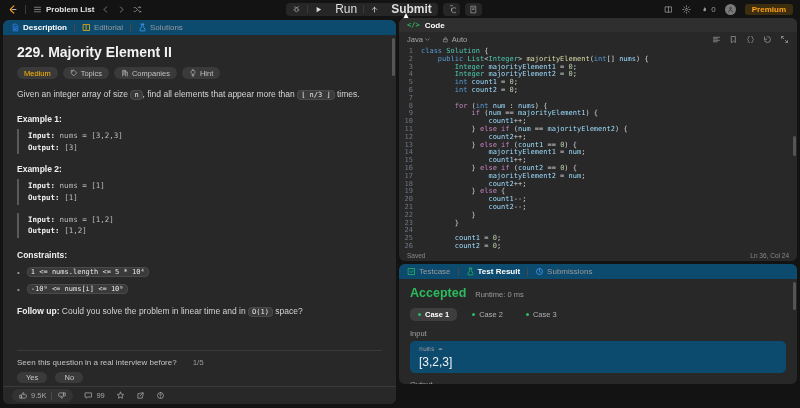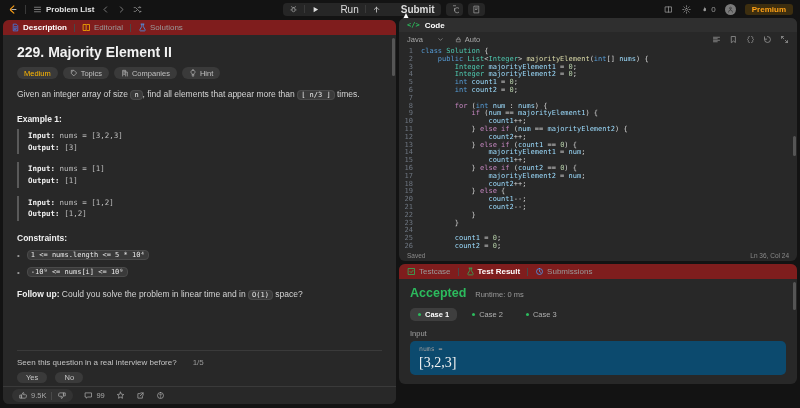--- a/index.html
+++ b/index.html
@@ -10,33 +10,33 @@
 .ic12{width:11px;height:11px}
 
 .topbar{position:absolute;top:0;left:0;right:0;height:18px;display:flex;align-items:center;padding:0 7px;font-size:8px;color:#c8c8c8}
 .tb-left,.tb-right{flex:1;display:flex;align-items:center;gap:7px}
 .tb-right{justify-content:flex-end;gap:9px}
 .tb-center{display:flex;align-items:center;gap:5px;transform:translateX(-16px)}
 .tb-div{width:1px;height:9px;background:#3a3a3a}
 .plist{display:flex;gap:4px;align-items:center;font-weight:bold;color:#e4e4e4}
 .tb-ic{color:#9a9a9a}
 .run-group{display:flex;align-items:center;background:#262626;border-radius:4px;overflow:hidden;height:13px}
-.run-group button{padding:0 6px;height:100%;gap:20px;font-size:10px;color:#dcdcdc}
+.run-group button{padding:0 6px;height:100%;gap:12px;font-size:12px;color:#dcdcdc}
 .run-group .gsep{width:1px;height:8px;background:#3a3a3a}
 .submit{color:#2cbb5d;font-weight:bold}
 .tb-pill{background:#262626;border-radius:4px;height:13px;width:17px;justify-content:center;color:#9a9a9a}
 .streak{display:flex;align-items:center;gap:2px;color:#9a9a9a}
 .avatar{width:11px;height:11px;border-radius:50%;background:#7a7a7a;display:flex;align-items:center;justify-content:center;color:#2e2e2e}
 .premium{padding:1px 7px;border-radius:3px;background:#3d2e0f;color:#ffa116;font-size:8px;font-weight:bold}
 
 .panel{position:absolute;background:#282828;border-radius:6px;overflow:hidden;display:flex;flex-direction:column}
 #left-panel{left:3px;top:20px;width:393px;height:384px}
 #code-panel{left:399px;top:18px;width:398px;height:243px}
 #test-panel{left:399px;top:264px;width:398px;height:120px}
-.tabbar{height:15px;background:#7f1d1d;display:flex;align-items:center;padding:0 8px;gap:7px;font-size:8px;color:#9a9a9a;flex:none}
+.tabbar{height:15px;background:#0c4a6e;display:flex;align-items:center;padding:0 8px;gap:7px;font-size:8px;color:#9a9a9a;flex:none}
 .tab{display:flex;align-items:center;gap:3px}
 .tab.active{color:#fff;font-weight:bold}
 .tab-div{width:1px;height:8px;background:#484848}
 
 .lcontent{flex:1;display:flex;flex-direction:column;padding:9px 14px 0;overflow:hidden}
 .ptitle{font-size:14px;font-weight:bold;color:#f2f2f2;margin-bottom:7px}
 .badges{display:flex;gap:5px;margin-bottom:9px}
 .badge{display:flex;align-items:center;gap:3px;background:#3a3a3a;border-radius:8px;padding:1.5px 7px;font-size:7.5px;color:#c0c0c0}
 .badge.medium{color:#ffb800}
 .statement{font-size:8.5px;color:#d4d4d4;line-height:1.55;margin-bottom:11px}
@@ -56,42 +56,42 @@
 .pillbtn{background:#3a3a3a;border-radius:8px;padding:1px 9px;font-size:7.5px;color:#c8c8c8;margin-right:6px}
 .lfooter{flex:none;height:18px;border-top:1px solid #3a3a3a;display:flex;align-items:center;gap:11px;padding:0 9px;font-size:7.5px;color:#a8a8a8;background:#282828}
 .vote-pill{display:flex;align-items:center;gap:5px;background:#333;border-radius:9px;padding:2px 7px}
 .vote-div{width:1px;height:8px;background:#4a4a4a}
 .fitem{display:flex;align-items:center;gap:3px}
 
 .cp-header{height:14px;background:#2f2f2f;display:flex;align-items:center;gap:5px;padding:0 8px;font-size:8px;flex:none}
 .code-glyph{color:#2cbb5d;font-weight:bold;font-size:7px;font-family:"DejaVu Sans Mono",monospace}
 .cp-title{color:#fff;font-weight:bold}
 .cp-toolbar{height:14px;display:flex;align-items:center;gap:4px;padding:0 8px;font-size:7.5px;color:#a8a8a8;flex:none}
-.cp-toolbar .lang{display:flex;align-items:center;gap:14px}
+.cp-toolbar .lang{display:flex;align-items:center;gap:1px}
 .cp-toolbar .auto{display:flex;align-items:center;gap:3px;margin-left:7px}
 .cp-right{margin-left:auto;display:flex;gap:8px;color:#9a9a9a;align-items:center}
 .editor{flex:1;overflow:hidden;padding-top:2px;font-family:"DejaVu Sans Mono",monospace;font-size:7px;line-height:7.8px}
 .code-line{display:flex}
 .ln{width:22px;text-align:right;padding-right:8px;color:#6e7681;flex:none}
 .lc{white-space:pre;color:#d4d4d4}
 .k1{color:#569cd6}.k2{color:#c586c0}.ty{color:#4ec9b0}.fn{color:#dcdcaa}.nu{color:#b5cea8}.id{color:#9cdcfe}.pu{color:#d4d4d4}
 .cp-status{flex:none;height:12px;display:flex;align-items:center;justify-content:space-between;padding:0 8px;font-size:6.5px;color:#8a8a8a}
 
 .tp-content{flex:1;padding:7px 11px 17px;overflow:hidden}
 .result-row{display:flex;align-items:baseline;gap:9px;margin-bottom:8px}
 .accepted{color:#2cbb5d;font-size:12.5px;font-weight:bold}
 .runtime{font-size:7.5px;color:#9a9a9a}
 .case-row{display:flex;gap:7px;margin-bottom:8px}
 .case{display:flex;align-items:center;gap:4px;padding:2px 8px;border-radius:5px;font-size:7.5px;color:#b0b0b0}
 .case.selected{background:#3e3e3e;color:#fff;font-weight:bold}
 .cdot{width:3px;height:3px;border-radius:50%;background:#2cbb5d;flex:none}
 .io-label{font-size:7.5px;color:#a0a0a0;margin-bottom:3px}
 .io-box{background:#0c4a6e;border-radius:5px;padding:4px 9px;margin-bottom:7px}
 .io-var{font-size:6.5px;color:#9a9a9a;font-family:"DejaVu Sans Mono",monospace;margin-bottom:2px}
-.io-val{font-size:14px;color:#f2f2f2;font-family:Liberation Serif, serif}
+.io-val{font-size:12px;color:#f2f2f2;font-family:Liberation Sans, sans-serif}
 
 .sthumb{position:absolute;width:3px;background:#555;border-radius:2px}
 .cursor{position:absolute;left:403px;top:13px;width:0;height:0;border-left:3px solid transparent;border-right:3px solid transparent;border-bottom:6px solid #fff}
 </style>
 </head>
 <body>
 
 <div class="topbar">
   <div class="tb-left">
     <span class="ic ic12">
@@ -306,20 +306,21 @@
     </div>
     <div class="statement">
       <span>Given an integer array of size </span><span class="chip">n</span><span>, find all elements that appear more than </span><span class="chip">⌊ n/3 ⌋</span><span> times.</span>
     </div>
 
     <div class="ex-label">Example 1:</div>
     <div class="ex-block">
       <div><b>Input:</b> <span>nums = [3,2,3]</span></div>
       <div><b>Output:</b> <span>[3]</span></div>
     </div>
+    <div class="ex-label">Example 2:</div>
     <div class="ex-block">
       <div><b>Input:</b> <span>nums = [1]</span></div>
       <div><b>Output:</b> <span>[1]</span></div>
     </div>
     <div class="ex-block">
       <div><b>Input:</b> <span>nums = [1,2]</span></div>
       <div><b>Output:</b> <span>[1,2]</span></div>
     </div>
 
     <div class="cons-label">Constraints:</div>

